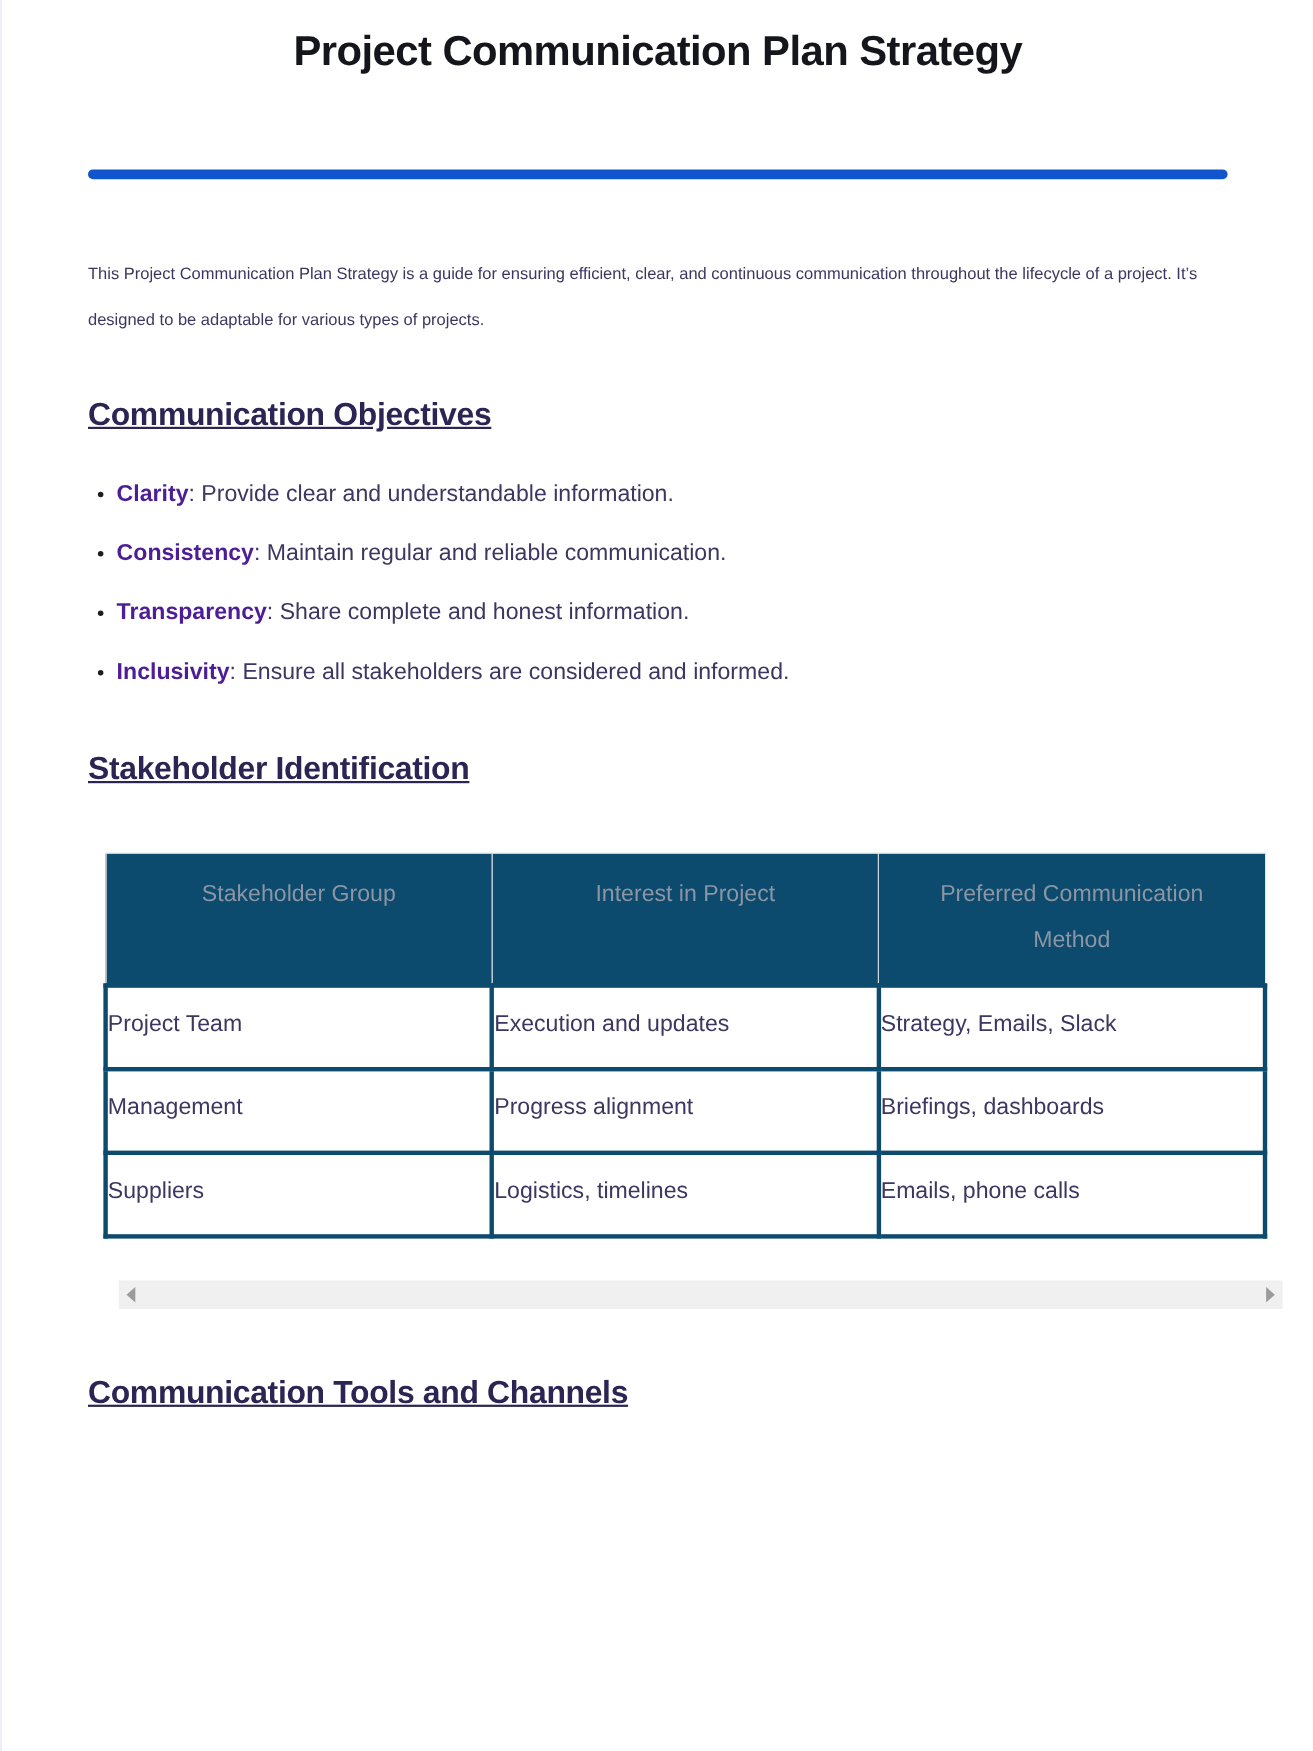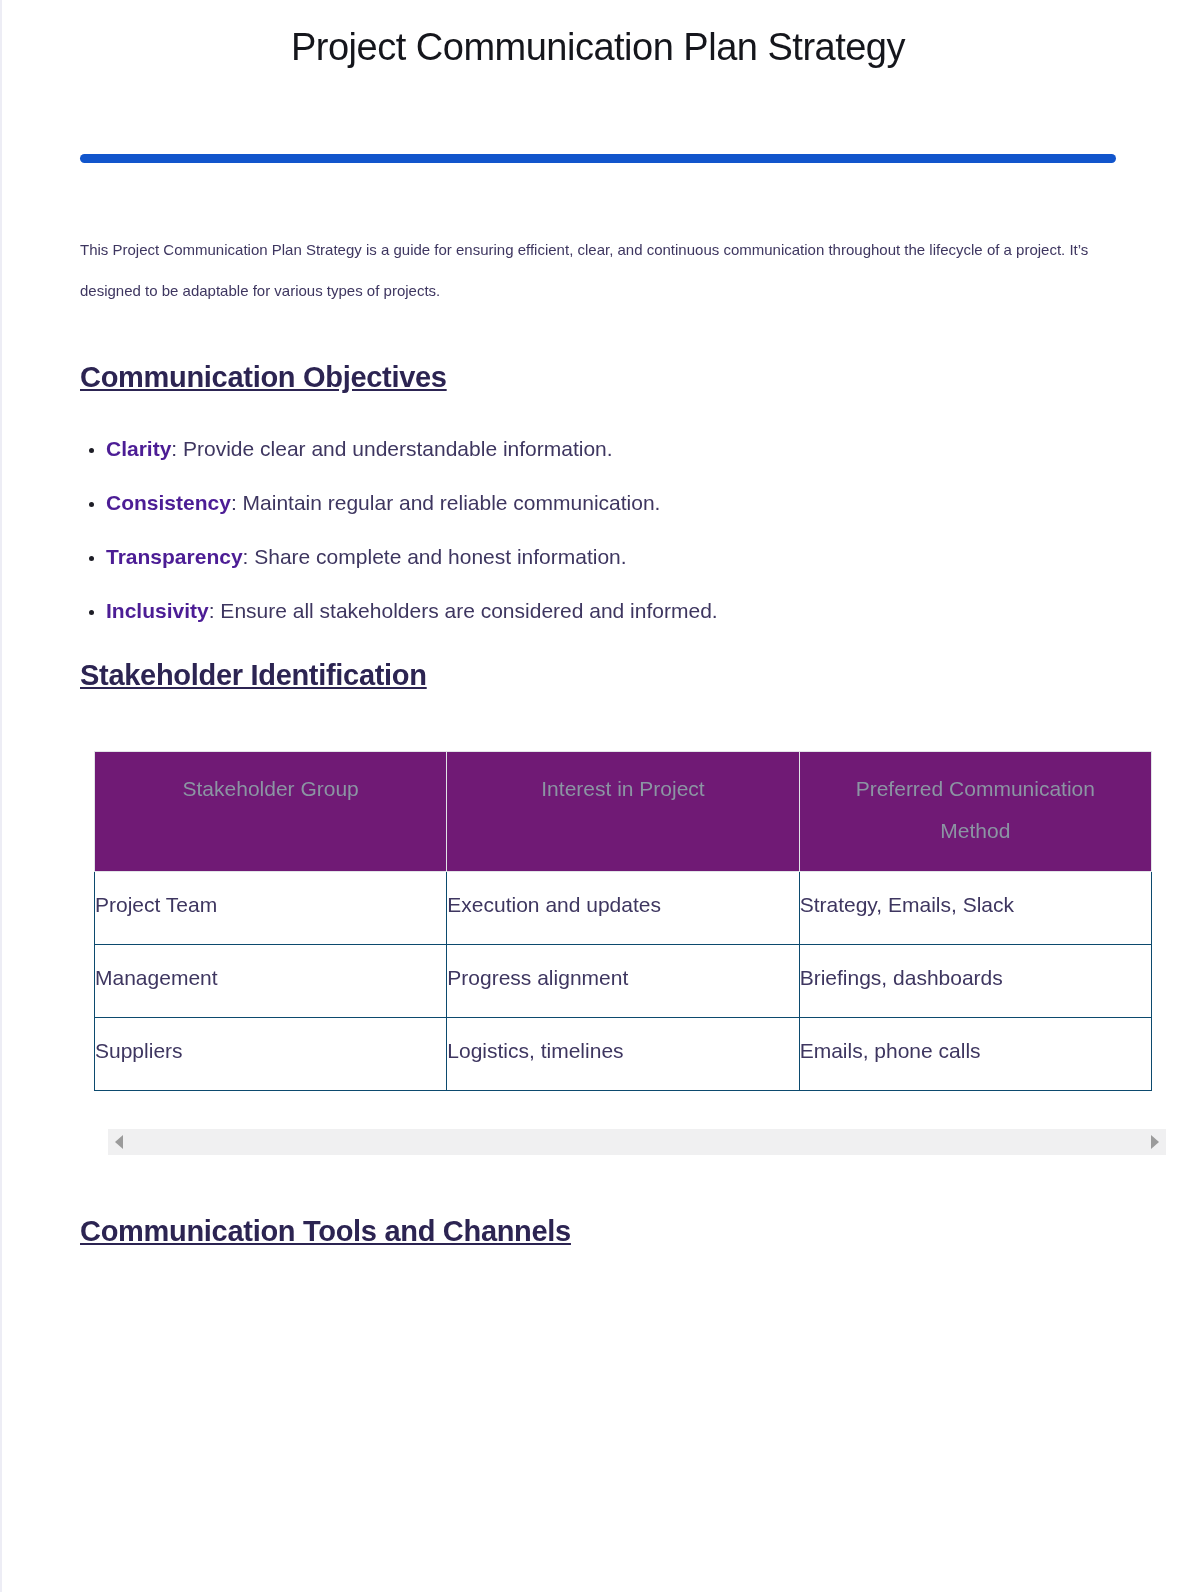--- a/index.html
+++ b/index.html
@@ -11,21 +11,21 @@
     font-family:"Liberation Sans", sans-serif;
     color:#3e3660;
     overflow:hidden;
   }
   .doc { padding:24px 78px 0 78px; }
 
   .title {
     margin:0;
     font-size:38px;
     line-height:46px;
-    font-weight:400;
+    font-weight:700;
     letter-spacing:-0.5px;
     text-align:center;
     color:#15161c;
   }
 
   .accent-rule {
     height:9px;
     margin-top:84px;
     border-radius:5px;
     background:#1155cc;
@@ -40,21 +40,21 @@
 
   h2.section-heading {
     margin:48px 0 0 0;
     font-size:29px;
     line-height:36px;
     font-weight:700;
     letter-spacing:-0.3px;
     color:#2c2452;
     text-decoration:underline;
   }
-  h2.section-heading.tight { margin-top:32px; }
+  h2.section-heading.tight { margin-top:56px; }
   h2.section-heading.after-scroll { margin-top:58px; }
 
   ul.bullets {
     margin:40px 0 0 0;
     padding:0 0 0 26px;
     list-style:disc;
   }
   ul.bullets li {
     font-size:21px;
     line-height:28px;
@@ -64,40 +64,40 @@
   ul.bullets li::marker { color:#1d1d26; font-size:17px; }
   ul.bullets li strong { font-weight:700; color:#4c1d95; }
 
   .table-wrap { margin:58px 0 0 14px; width:1058px; }
   table.stakeholder-table {
     width:100%;
     border-collapse:collapse;
     table-layout:fixed;
   }
   table.stakeholder-table th {
-    background:#701a75;
+    background:#0c4a6e;
     color:#8b95a3;
     font-weight:400;
     font-size:21px;
     line-height:42px;
     text-align:center;
     vertical-align:top;
     height:120px;
     padding:16px 24px 0 24px;
     border:1px solid #e2e4e8;
     white-space:pre-line;
   }
   table.stakeholder-table td {
     font-size:21px;
     line-height:42px;
     color:#3e3660;
     text-align:left;
     vertical-align:top;
     padding:12px 14px 18px 0;
-    border:1px solid #0c4a6e;
+    border:4px solid #0c4a6e;
     white-space:pre-line;
   }
 
   .hscrollbar {
     margin:38px 0 0 14px;
     width:1058px;
     height:26px;
     background:#f0f0f1;
     display:flex;
     align-items:center;

